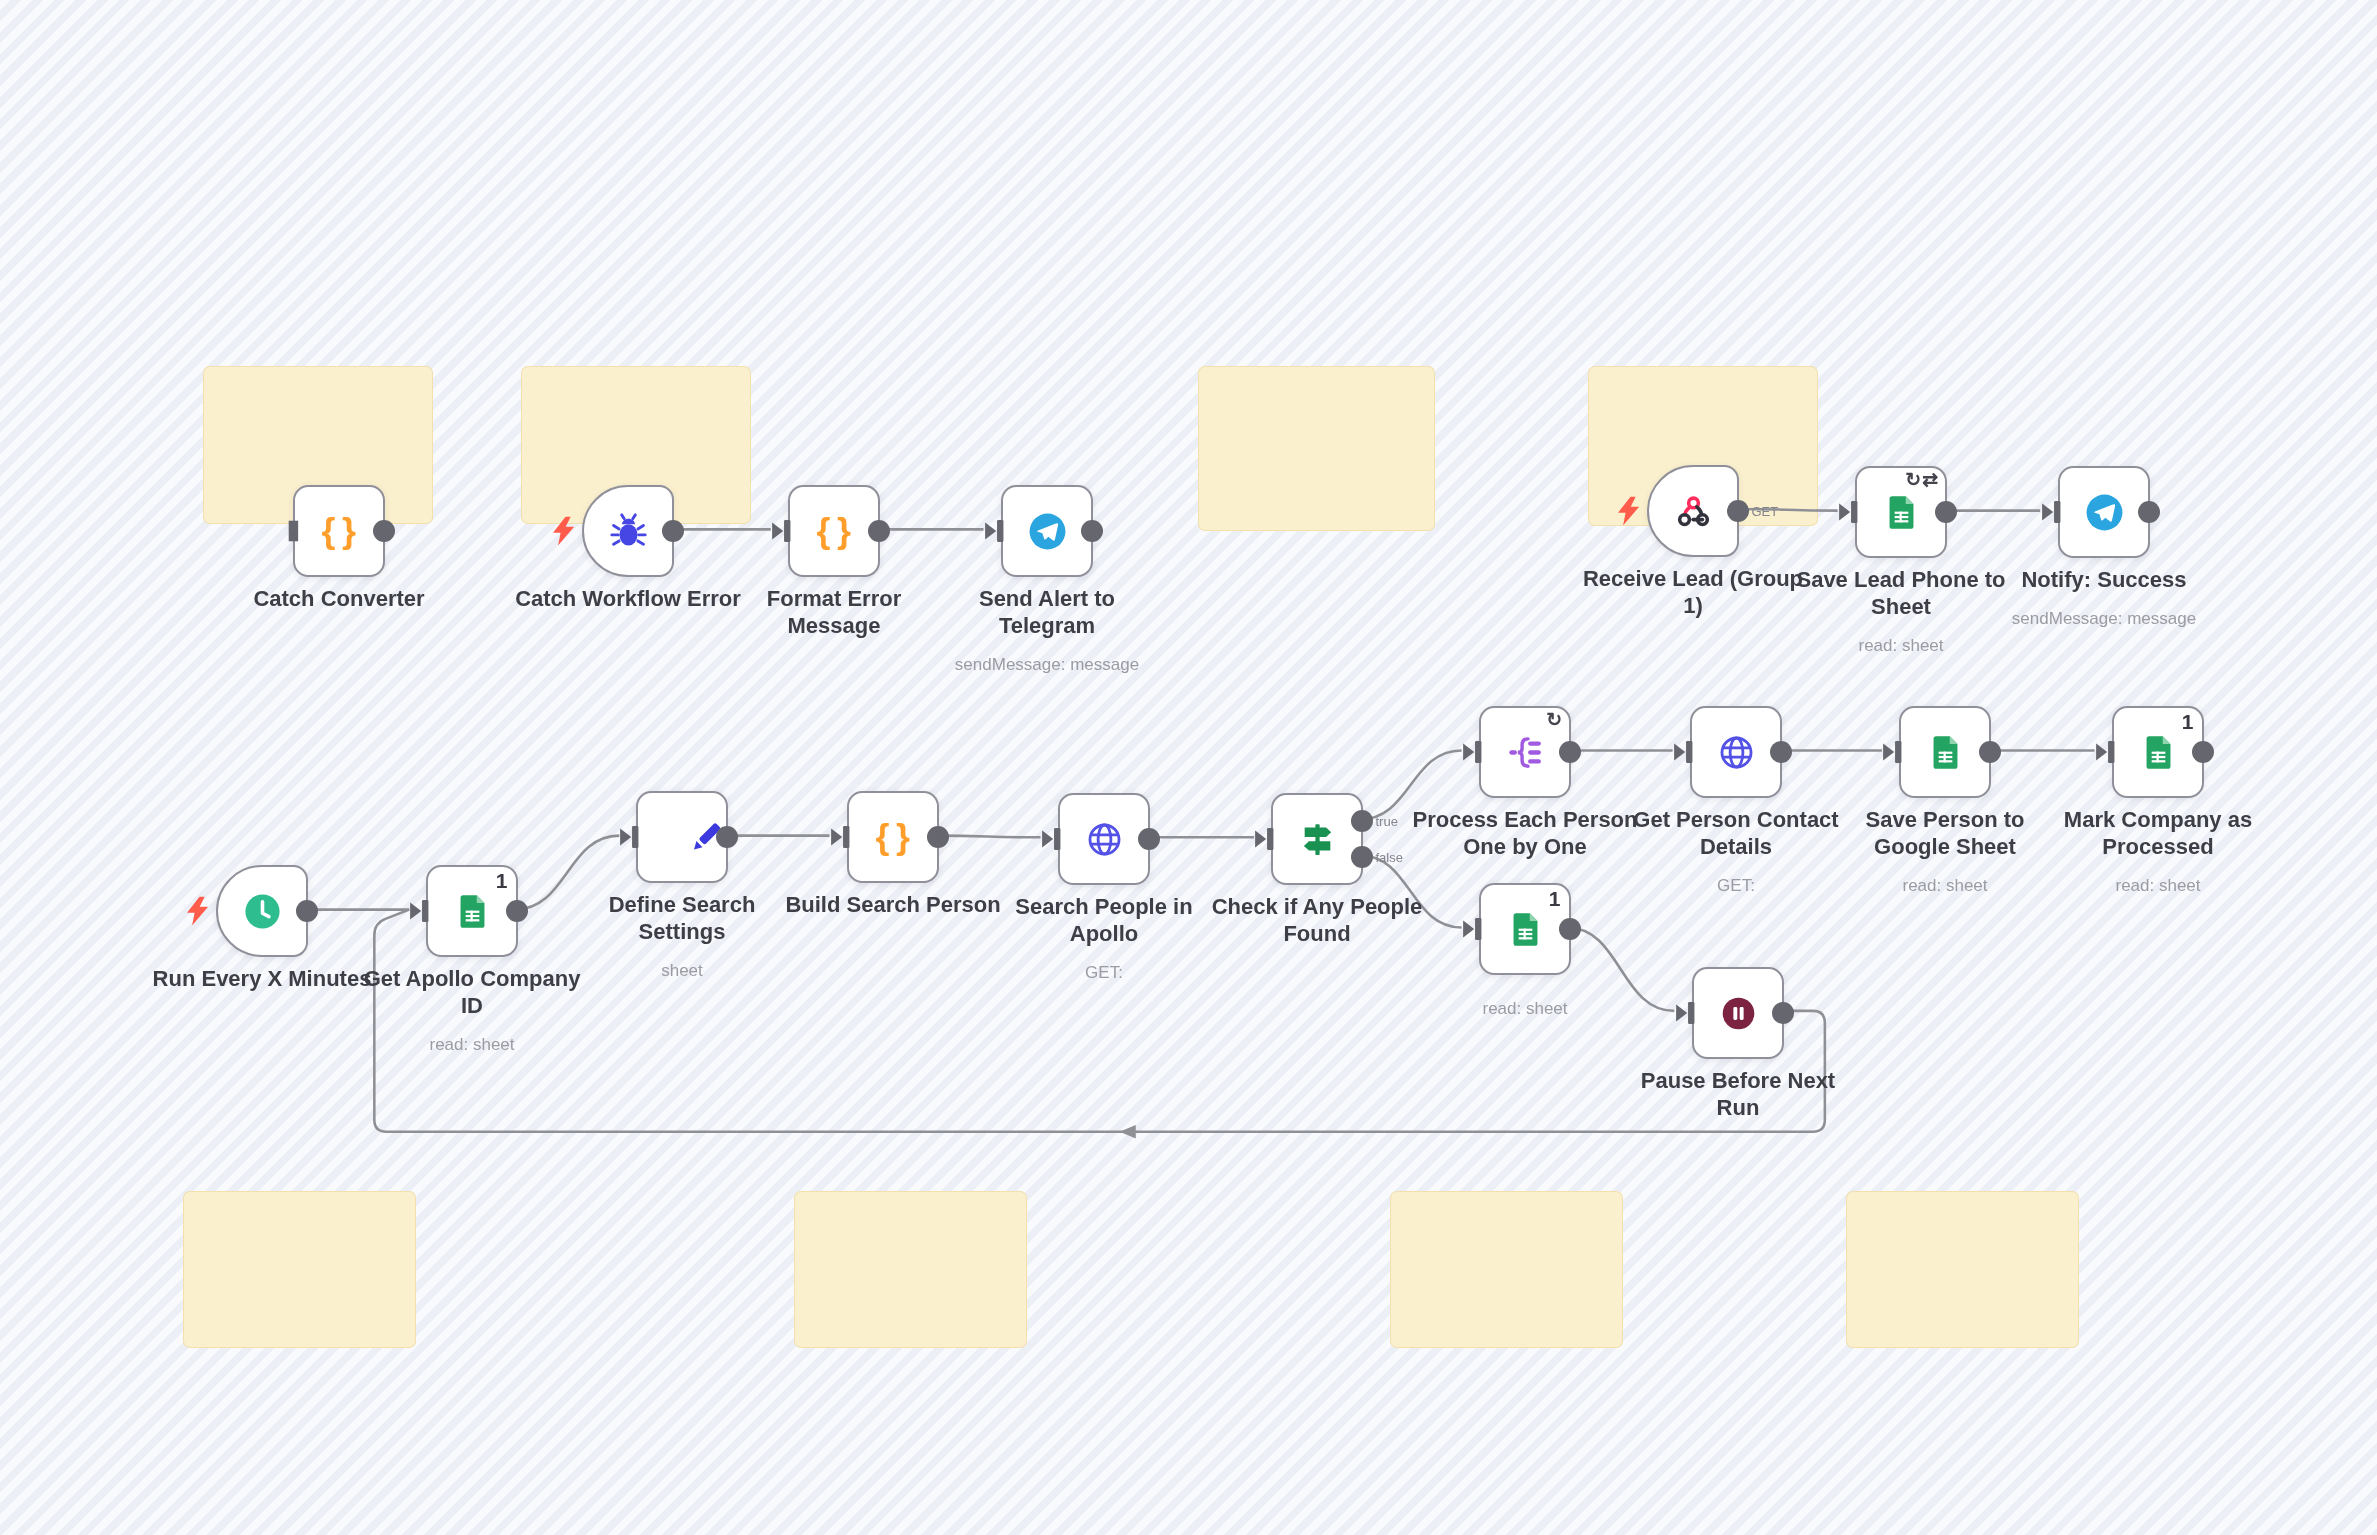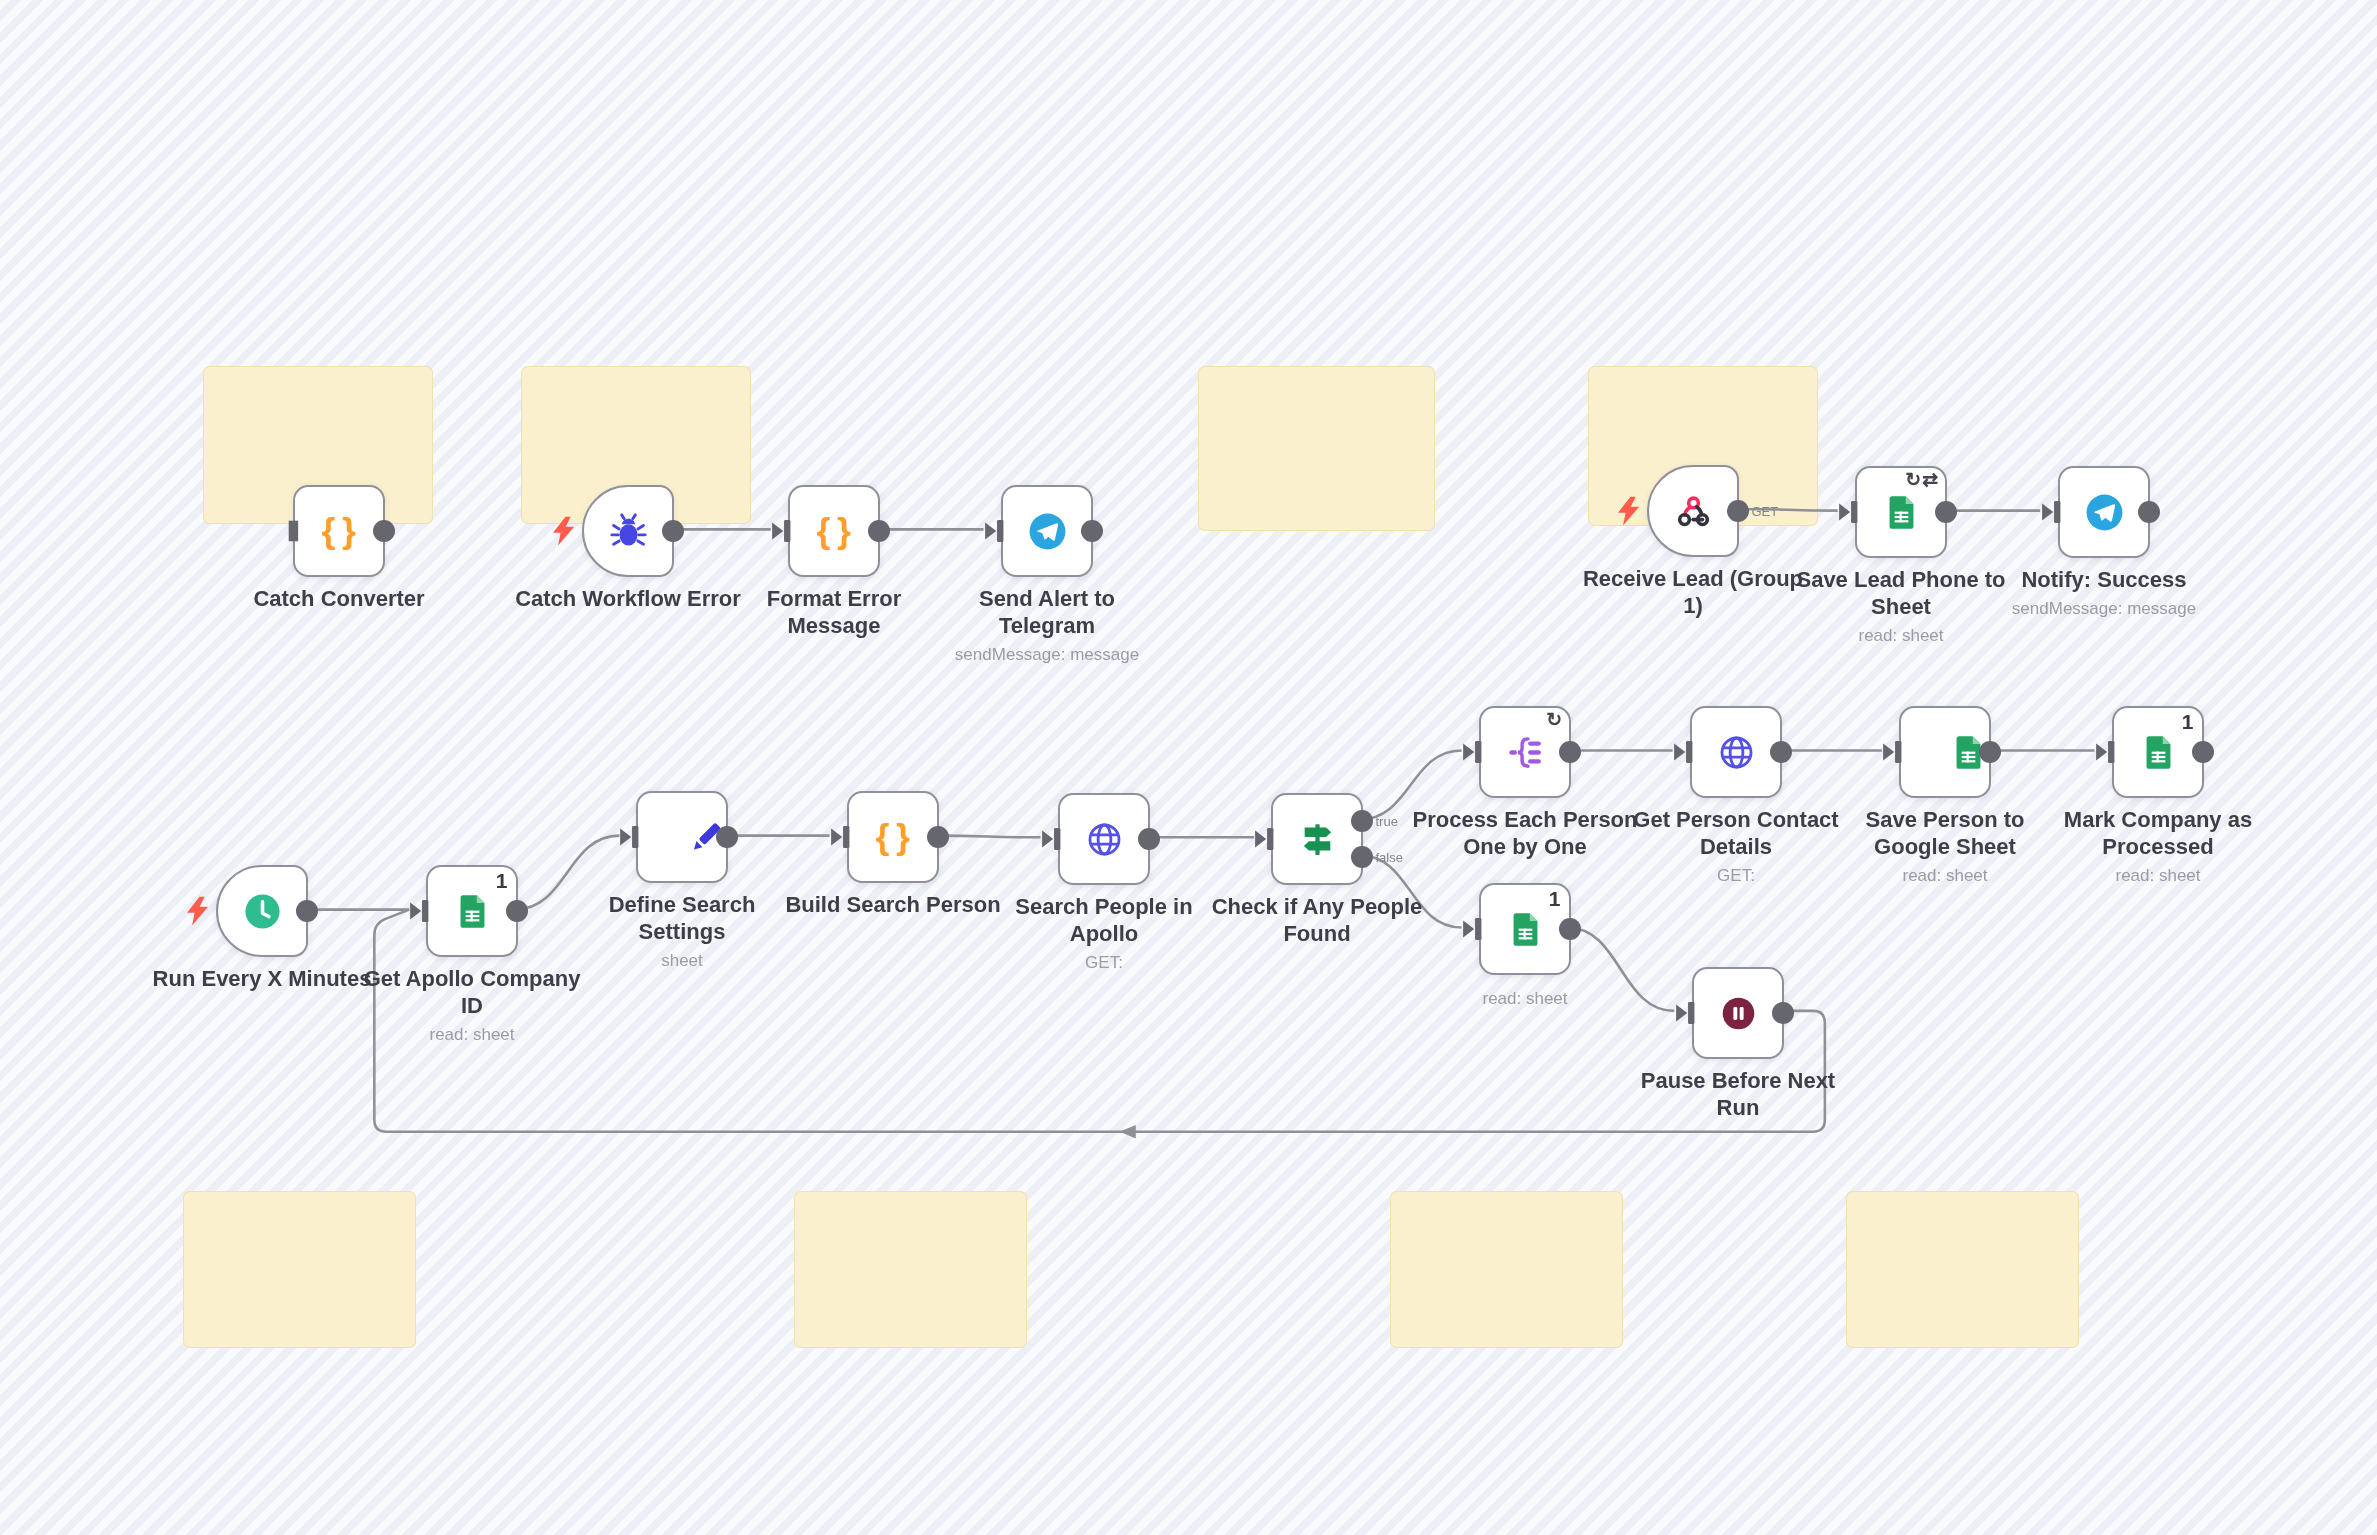--- a/index.html
+++ b/index.html
@@ -40,21 +40,21 @@
   }
   .port-label{
     position:absolute;left:calc(100% + 14.5px);transform:translateY(-50%);
     font-size:13px;color:#84848c;white-space:nowrap;
   }
   .node-caption{
     position:absolute;top:99px;left:50%;transform:translateX(-50%);
     width:231px;text-align:center;pointer-events:none;
   }
   .node-label{font-size:22px;font-weight:600;color:#3d3e46;line-height:1.22;}
-  .node-sub{margin-top:5px;font-size:17px;color:#9b9ba3;line-height:1.2;}
+  .node-sub{margin-top:15px;font-size:17px;color:#9b9ba3;line-height:1.2;}
 </style>
 </head>
 <body>
 
 <div id="canvas">
   <svg id="edges-layer" width="2377" height="1536" viewBox="0 0 2794 1805">
       <path d="M 788 622 C 847 622, 847 622, 906 622" fill="none" stroke="#8f9096" stroke-width="3"></path>
       <path d="M 1030 622 C 1093 622, 1093 622, 1156 622" fill="none" stroke="#8f9096" stroke-width="3"></path>
       <path d="M 2040 598 C 2100 598, 2100 600, 2160 600" fill="none" stroke="#8f9096" stroke-width="3"></path>
       <path d="M 2284 600 C 2341 600, 2341 600, 2398 600" fill="none" stroke="#8f9096" stroke-width="3"></path>
@@ -338,21 +338,21 @@
         <span class="in-port"><svg width="19" height="25.5" viewBox="0 0 22 30">
             <path d="M0 5 L13 15 L0 25 Z" fill="#66666e"></path>
             <rect x="14" y="2" width="7.5" height="26" rx="1.5" fill="#66666e"></rect>
           </svg></span>
         <span class="out-dot" style="top: calc(50% - 11px);"></span>
         <div class="node-caption">
           <div class="node-label">Get Person Contact Details</div>
           <div class="node-sub">GET:</div>
         </div>
       </div>
-      <div class="node" style="left: 1899px; top: 706px; justify-content: flex-end;">
+      <div class="node" style="left: 1899px; top: 706px;">
         <span class="node-icon"><svg viewBox="0 0 48 48" width="41" height="41">
     <path d="M13 5h16l9 9v26a3 3 0 0 1-3 3H13a3 3 0 0 1-3-3V8a3 3 0 0 1 3-3z" fill="#23a462"></path>
     <path d="M29 5l9 9h-9z" fill="#90d5af"></path>
     <g fill="#fff">
               <rect x="16" y="23" width="16" height="2.6"></rect>
               <rect x="16" y="28" width="16" height="2.6"></rect>
     <rect x="16" y="33" width="16" height="2.6"></rect>
               <rect x="21.7" y="23" width="2.6" height="12.6"></rect>
             </g>
           </svg></span>

